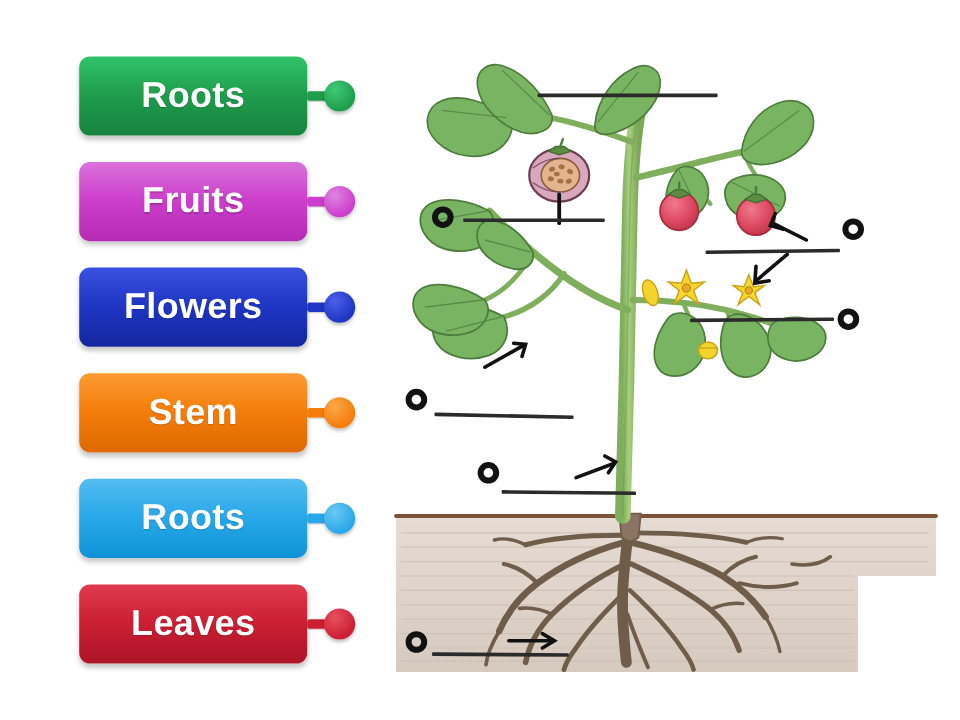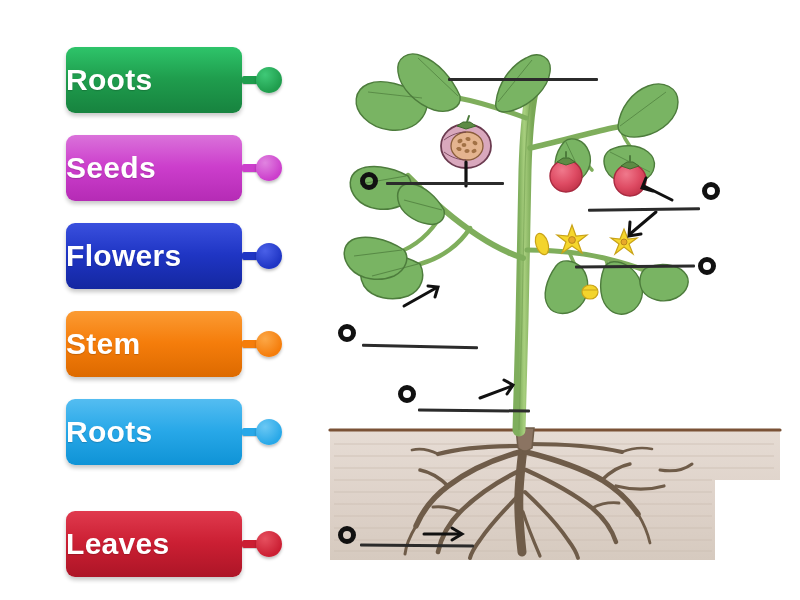--- a/index.html
+++ b/index.html
@@ -32,25 +32,26 @@
   .label-row {
     position: absolute;
     left: 66px;
     height: 72px;
     width: 236px;
     display: flex;
     align-items: center;
   }
   .chip {
     position: relative;
-    width: 176px;
+    width: 190px;
     height: 66px;
     border-radius: 9px;
     display: flex;
     align-items: center;
+    justify-content: center;
     box-shadow: 0 3px 4px rgba(0,0,0,0.22);
     box-sizing: border-box;
   }
   .chip-text {
     color: #ffffff;
     font-size: 30px;
     font-weight: bold;
     letter-spacing: 0.3px;
     line-height: 1;
     text-shadow: 0 1px 1px rgba(0,0,0,0.18);
@@ -123,21 +124,21 @@
         <span class="chip-text">Roots</span>
       </div>
       <div class="connector">
         <div class="stub" style="background:#1f9d4d"></div>
         <div class="knob" style="background:radial-gradient(circle at 35% 30%, #3fc977, #1f9d4d 70%)"></div>
       </div>
     </div>
 
     <div class="label-row" style="top:132px">
       <div class="chip" style="background:linear-gradient(#da72da 0%, #cc3ecc 48%, #b52bb5 100%)">
-        <span class="chip-text">Seeds</span>
+        <span class="chip-text">Fruits</span>
       </div>
       <div class="connector">
         <div class="stub" style="background:#cc3ecc"></div>
         <div class="knob" style="background:radial-gradient(circle at 35% 30%, #e084e0, #cc3ecc 70%)"></div>
       </div>
     </div>
 
     <div class="label-row" style="top:308px">
       <div class="chip" style="background:linear-gradient(#fb9b33 0%, #f57d0b 48%, #dd6a00 100%)">
         <span class="chip-text">Stem</span>
@@ -161,21 +162,21 @@
     <div class="label-row" style="top:396px">
       <div class="chip" style="background:linear-gradient(#54bdf1 0%, #28a8e8 48%, #0f93d6 100%)">
         <span class="chip-text">Roots</span>
       </div>
       <div class="connector">
         <div class="stub" style="background:#28a8e8"></div>
         <div class="knob" style="background:radial-gradient(circle at 35% 30%, #6bc8f4, #28a8e8 70%)"></div>
       </div>
     </div>
 
-    <div class="label-row" style="top:508px">
+    <div class="label-row" style="top:484px">
       <div class="chip" style="background:linear-gradient(#e03a4e 0%, #cb1f33 48%, #ad1527 100%)">
         <span class="chip-text">Leaves</span>
       </div>
       <div class="connector">
         <div class="stub" style="background:#cb1f33"></div>
         <div class="knob" style="background:radial-gradient(circle at 35% 30%, #e6505f, #cb1f33 70%)"></div>
       </div>
     </div>
 
   </div>

